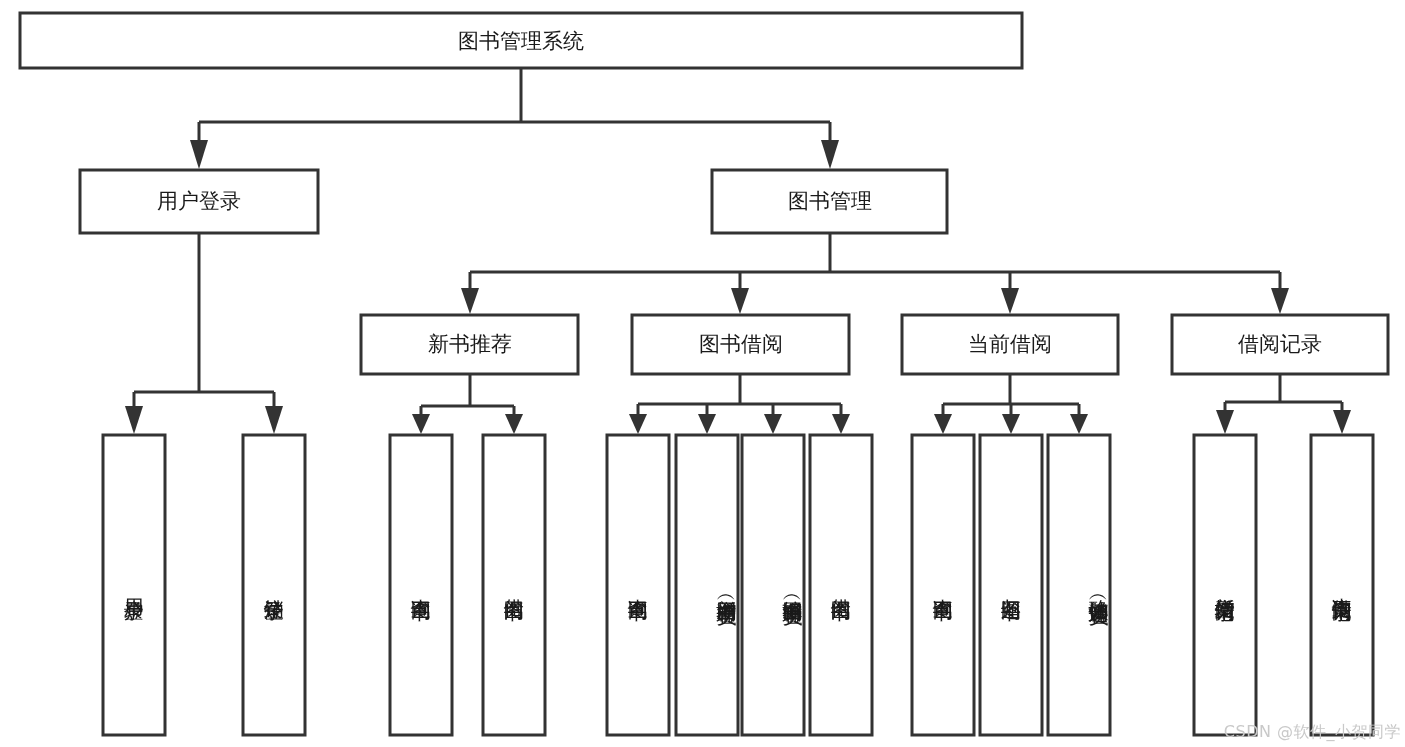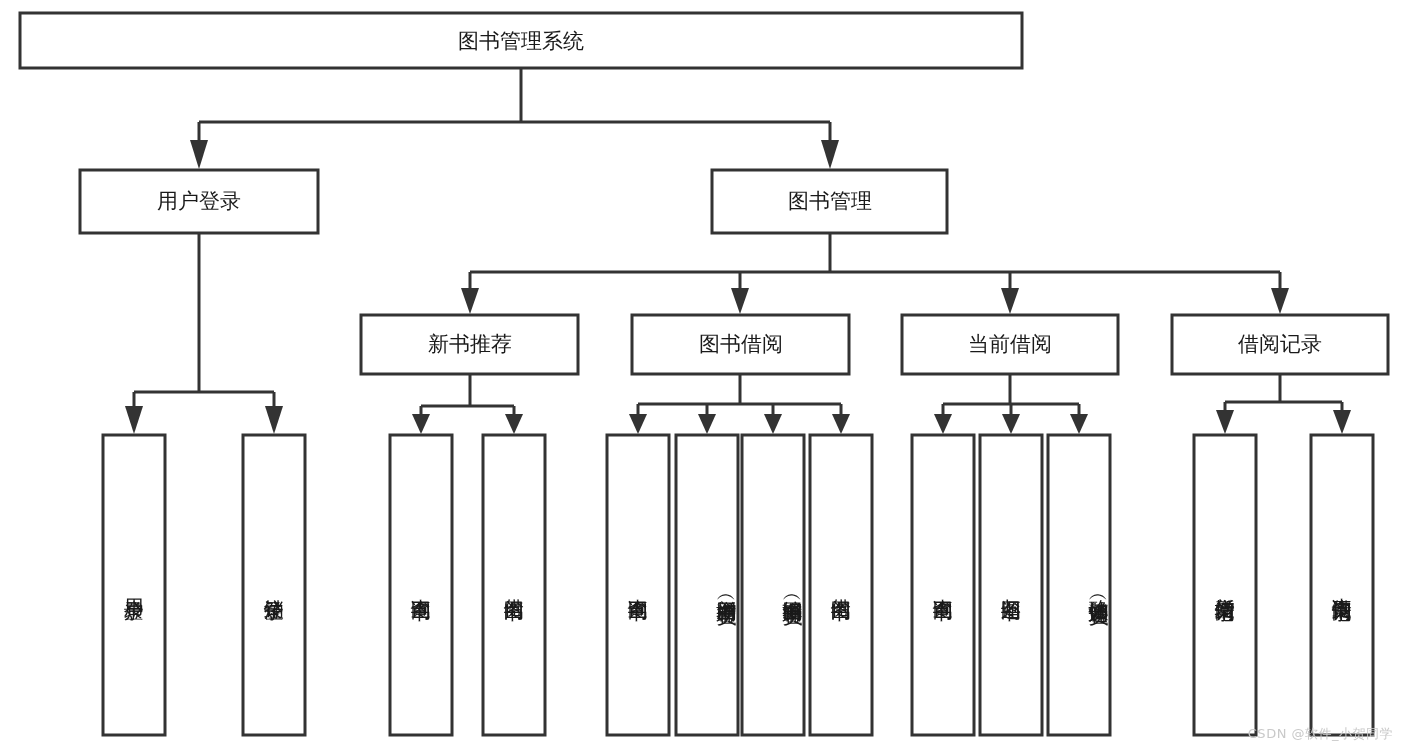--- a/index.html
+++ b/index.html
@@ -60,24 +60,24 @@
     letter-spacing: 1px;
     display: flex;
     align-items: center;
     justify-content: center;
     text-align: center;
     white-space: nowrap;
     pointer-events: none;
   }
   .watermark {
     position: absolute;
-    right: 12px;
+    right: 4px;
     bottom: 4px;
     font-family: "DejaVu Sans", "Liberation Sans", sans-serif;
-    font-size: 13px;
+    font-size: 16px;
     color: #c9c9c9;
     white-space: nowrap;
     letter-spacing: 0.5px;
     margin-left: 6px;
   }
 </style>
 </head>
 <body>
 
 <div id="diagram-root">

